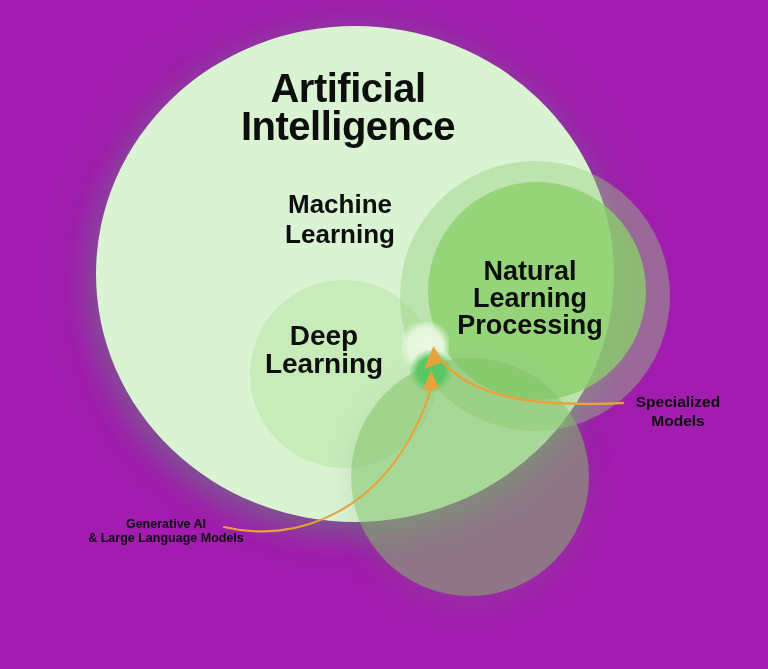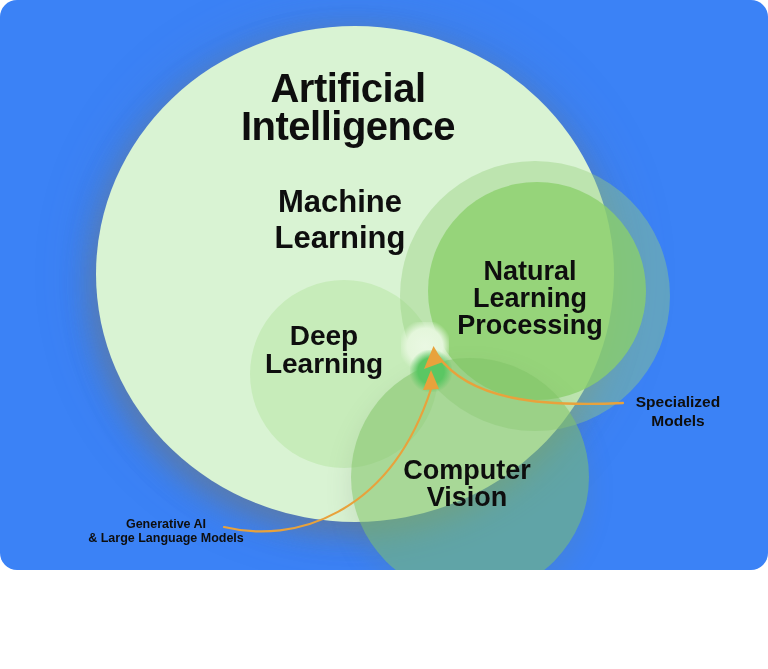--- a/index.html
+++ b/index.html
@@ -3,25 +3,24 @@
 <meta charset="utf-8">
 <style>
   html, body {
     margin: 0;
     padding: 0;
     background: #ffffff;
   }
   #stage {
     position: relative;
     width: 768px;
-    height: 570px;
-    background: #3b82f6;
+    height: 669px;
+    background: #a21caf;
     overflow: hidden;
     font-family: "Liberation Sans", sans-serif;
-    border-radius: 17px;
   }
   .circle {
     position: absolute;
     border-radius: 50%;
   }
   .ai-circle {
     left: 96px; top: 26px;
     width: 518px; height: 496px;
     background: #d9f3d3;
     box-shadow: 0 12px 30px rgba(108,118,132,0.42),
@@ -67,21 +66,21 @@
   }
   .label {
     position: absolute;
     transform: translate(-50%, -50%);
     text-align: center;
     white-space: pre-line;
     font-weight: 700;
     color: #0e0e0e;
   }
   .ai-title      { left: 348px; top: 107px; font-size: 40px; line-height: 0.95; letter-spacing: -0.5px; }
-  .ml-label      { left: 340px; top: 220px; font-size: 31px; line-height: 1.15; }
+  .ml-label      { left: 340px; top: 220px; font-size: 26px; line-height: 1.15; }
   .dl-label      { left: 324px; top: 350px; font-size: 28px; line-height: 1.0; }
   .nlp-label     { left: 530px; top: 298px; font-size: 27px; line-height: 1.0; }
   .cv-label      { left: 467px; top: 484px; font-size: 27px; line-height: 1.0; }
   .spec-label    { left: 678px; top: 411px; font-size: 15.5px; line-height: 1.25; }
   .gen-label     { left: 166px; top: 532px; font-size: 12.5px; line-height: 1.1; }
 </style>
 </head>
 <body>
 
 <div id="stage">
@@ -108,22 +107,20 @@
   <div class="label ml-label">Machine
 Learning</div>
 
   <div class="label dl-label">Deep
 Learning</div>
 
   <div class="label nlp-label">Natural
 Learning
 Processing</div>
 
-  <div class="label cv-label">Computer
-Vision</div>
 
   <div class="label gen-label">Generative AI
 &amp; Large Language Models</div>
 
   <div class="label spec-label">Specialized
 Models</div>
 
 </div>
 
 </body></html>

